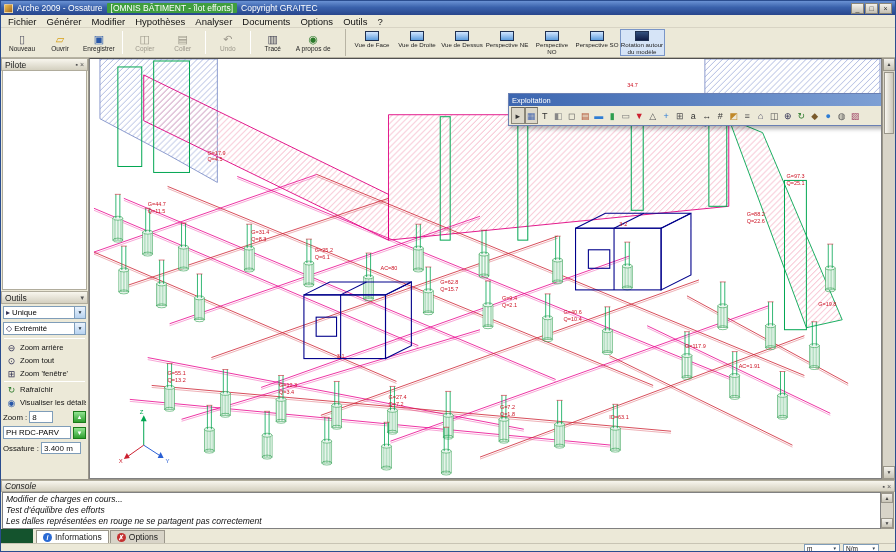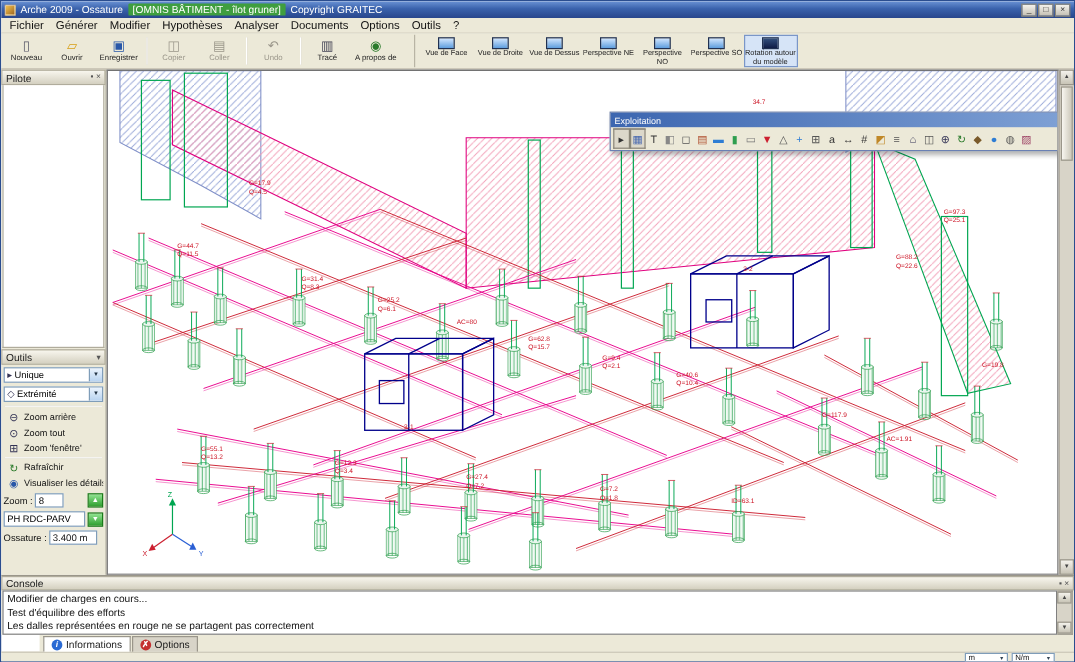--- a/index.html
+++ b/index.html
@@ -1,17 +1,17 @@
 <!DOCTYPE html>
 <html><head>
 <meta charset="utf-8">
 <style>
   * { margin:0; padding:0; box-sizing:border-box; font-family:"Liberation Sans", sans-serif; }
   html,body { background:#9aa4b0; }
-  .window { width:896px; height:552px; background:#ffffff; position:relative; overflow:hidden; border:1px solid #2a4d8f; }
+  .window { width:896px; height:552px; background:#14532d; position:relative; overflow:hidden; border:1px solid #2a4d8f; }
 
   
   .titlebar { height:14px; background:linear-gradient(180deg,#6a92d4 0%,#3a62ac 45%,#28468c 100%);
     display:flex; align-items:center; gap:4px; padding:0 3px; color:#fff; font-size:8.5px; white-space:nowrap; }
   .app-icon { width:9px; height:9px; background:linear-gradient(135deg,#f0c050,#a06820); border:1px solid rgba(255,255,255,.5); flex:0 0 auto; }
   .doc-chip { background:#3f9e3f; padding:0 4px; border-radius:1px; }
   .win-btns { margin-left:auto; display:flex; gap:1px; }
   .win-btn { width:13px; height:11px; background:linear-gradient(#f4f2ec,#c4c0b4); border:1px solid #8a8678;
     font-size:7px; line-height:9px; text-align:center; color:#333; }
 
@@ -69,21 +69,21 @@
 
   
   .expl { position:absolute; left:418px; top:34px; width:417px; background:#ece9d8; border:1px solid #6a80b4; box-shadow:2px 3px 4px rgba(0,0,0,.3); }
   .expl-hdr { height:12px; background:linear-gradient(90deg,#3c66b0,#85a6d8); color:#fff; font-size:7.5px; display:flex; align-items:center; padding:0 3px; gap:3px; }
   .expl-btn { margin-left:auto; display:flex; gap:2px; font-size:7px; }
   .expl-icons { display:flex; align-items:center; padding:1px 2px; }
   .ei { width:13.5px; height:17px; font-size:9px; text-align:center; line-height:17px; border:1px solid transparent; }
   .ei.sel { border:1px solid #8a8678; border-top-color:#6a665a; background:#dcd8ca; }
 
   
-  .console { height:50px; display:flex; flex-direction:column; border-top:1px solid #9a968a; background:#ece9d8; }
+  .console { height:50px; display:flex; flex-direction:column; border-top:1px solid #9a968a; background:#ece9d8;font-style:italic; }
   .console-body { flex:1; display:flex; margin:0 1px 1px 1px; }
   .console-lines { flex:1; background:#fff; border:1px solid #808080; padding:1px 3px;
     font-family:"DejaVu Sans Mono", monospace; font-size:8.5px; line-height:11px; color:#111; overflow:hidden; }
   .cscroll { width:13px; background:#d8d4c8; border:1px solid #9a968a; border-left:none; display:flex; flex-direction:column; }
   .cscroll .scr-btn { height:10px; line-height:8px; }
 
   
   .tabsrow { height:14px; background:#ece9d8; display:flex; align-items:flex-end; padding-left:3px; gap:1px;margin-left:32px; }
   .tab { height:13px; display:flex; align-items:center; gap:3px; font-size:8.5px; padding:0 6px;
     border:1px solid #9a968a; border-bottom:none; background:#d8d4c8; color:#222; }
@@ -96,21 +96,21 @@
   .unit .car { margin-left:auto; font-size:4.5px; color:#345; }
 </style>
 </head>
 <body>
 
 <div class="window">
 
   <div class="titlebar">
     <span class="app-icon"></span>
     <span>Arche 2009 - Ossature</span>
-    <span class="doc-chip">[OMNIS BÂTIMENT - îlot gruner]</span>
+    <span class="doc-chip">[OMNIS BÂTIMENT - îlot efforts]</span>
     <span>Copyright GRAITEC</span>
     <span class="win-btns">
       <span class="win-btn">_</span>
       <span class="win-btn">□</span>
       <span class="win-btn">×</span>
     </span>
   </div>
 
   <div class="menubar">
       <span class="menu-item">Fichier</span>

